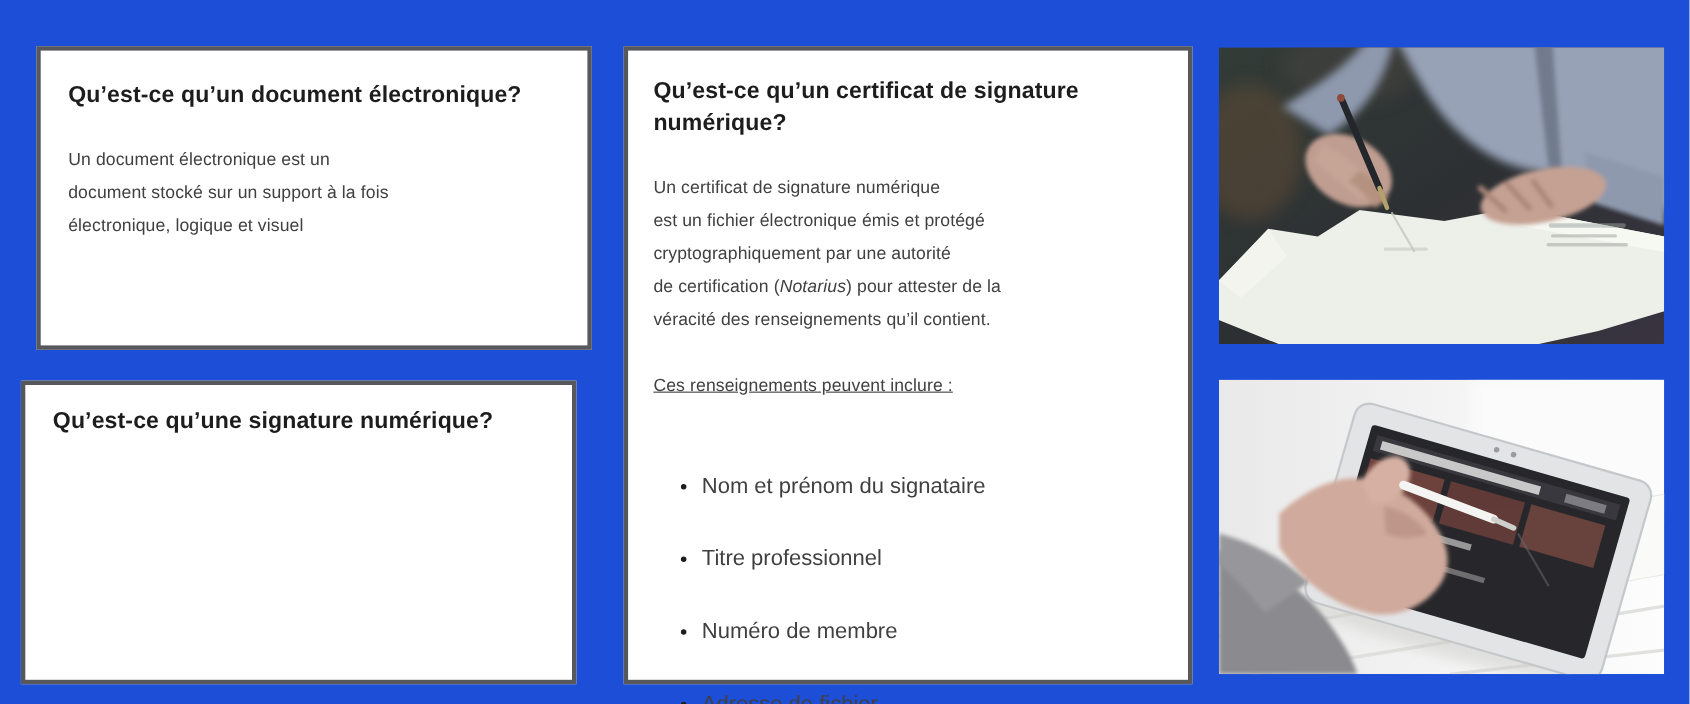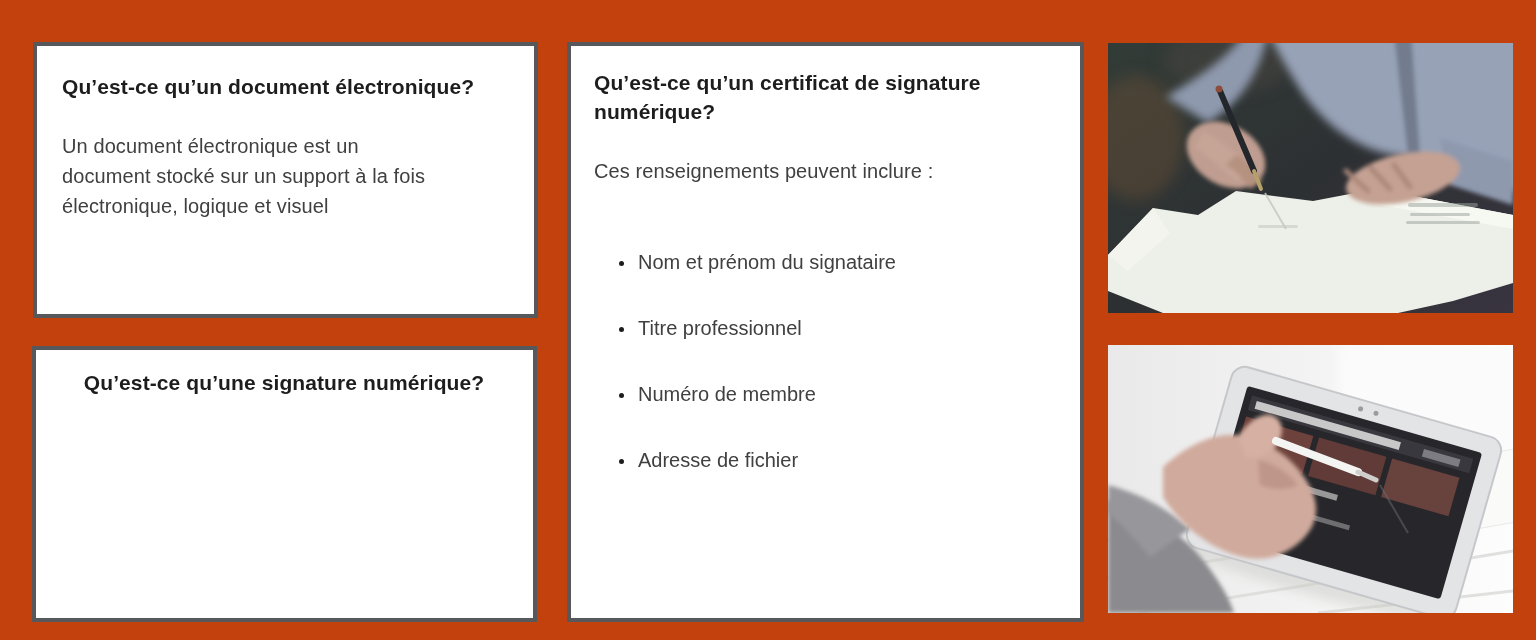--- a/index.html
+++ b/index.html
@@ -1,32 +1,32 @@
 <!DOCTYPE html>
 <html lang="fr"><head>
 <meta charset="utf-8">
 <style>
   html,body{margin:0;padding:0;background:#ffffff;}
   .canvas{
-    position:relative;width:1536px;height:640px;background:#c2410c;overflow:hidden;
+    position:relative;width:1536px;height:640px;background:#1d4ed8;overflow:hidden;
     font-family:"Liberation Sans","DejaVu Sans",sans-serif;
   }
   .qbox{
     position:absolute;box-sizing:border-box;background:#ffffff;
     border:4px solid #57585b;
   }
   .qbox-1{left:33px;top:42px;width:505px;height:276px;padding:26px 26px 0 25px;}
-  .qbox-2{left:32px;top:346px;width:505px;height:276px;padding:18px 26px 0 25px;text-align:center;}
+  .qbox-2{left:19px;top:346px;width:505px;height:276px;padding:18px 26px 0 25px;}
   .qbox-3{left:567px;top:42px;width:517px;height:580px;padding:22px 24px 0 23px;}
   .q-title{
     margin:0 0 30px 0;font-size:21px;line-height:29px;font-weight:bold;
     color:#1d1d1d;letter-spacing:0.1px;
   }
   .q-body{
-    margin:0;font-size:20px;line-height:30px;color:#404040;
+    margin:0;font-size:16px;line-height:30px;color:#404040;
     white-space:pre-line;letter-spacing:0.1px;
   }
   .q-body + .q-body{margin-top:30px;text-decoration:underline;}
   .q-bullets{
     margin:28px 0 0 0;padding:0 0 0 39px;list-style:disc;
     font-size:20px;line-height:30px;color:#404040;white-space:pre-line;
   }
   .q-bullets li{margin:3px;padding-left:2px;}
   .q-bullets li::marker{color:#1d1d1d;font-size:17px;}
   .em-notarius{font-style:italic;}
@@ -46,20 +46,25 @@
 document stocké sur un support à la fois
 électronique, logique et visuel</p>
   </section>
 
   <section class="qbox qbox-2">
     <h2 class="q-title">Qu’est-ce qu’une signature numérique?</h2>
   </section>
 
   <section class="qbox qbox-3">
     <h2 class="q-title">Qu’est-ce qu’un certificat de signature numérique?</h2>
+    <p class="q-body"><span>Un certificat de signature numérique
+est un fichier électronique émis et protégé
+cryptographiquement par une autorité
+de certification (</span><span class="em-notarius">Notarius</span><span>) pour attester de la
+véracité des renseignements qu’il contient.</span></p>
     <p class="q-body">Ces renseignements peuvent inclure :</p>
     <ul class="q-bullets">
       <li>Nom et prénom du signataire</li>
       <li>Titre professionnel</li>
       <li>Numéro de membre</li>
       <li>Adresse de fichier</li>
       
       
     </ul>
   </section>

